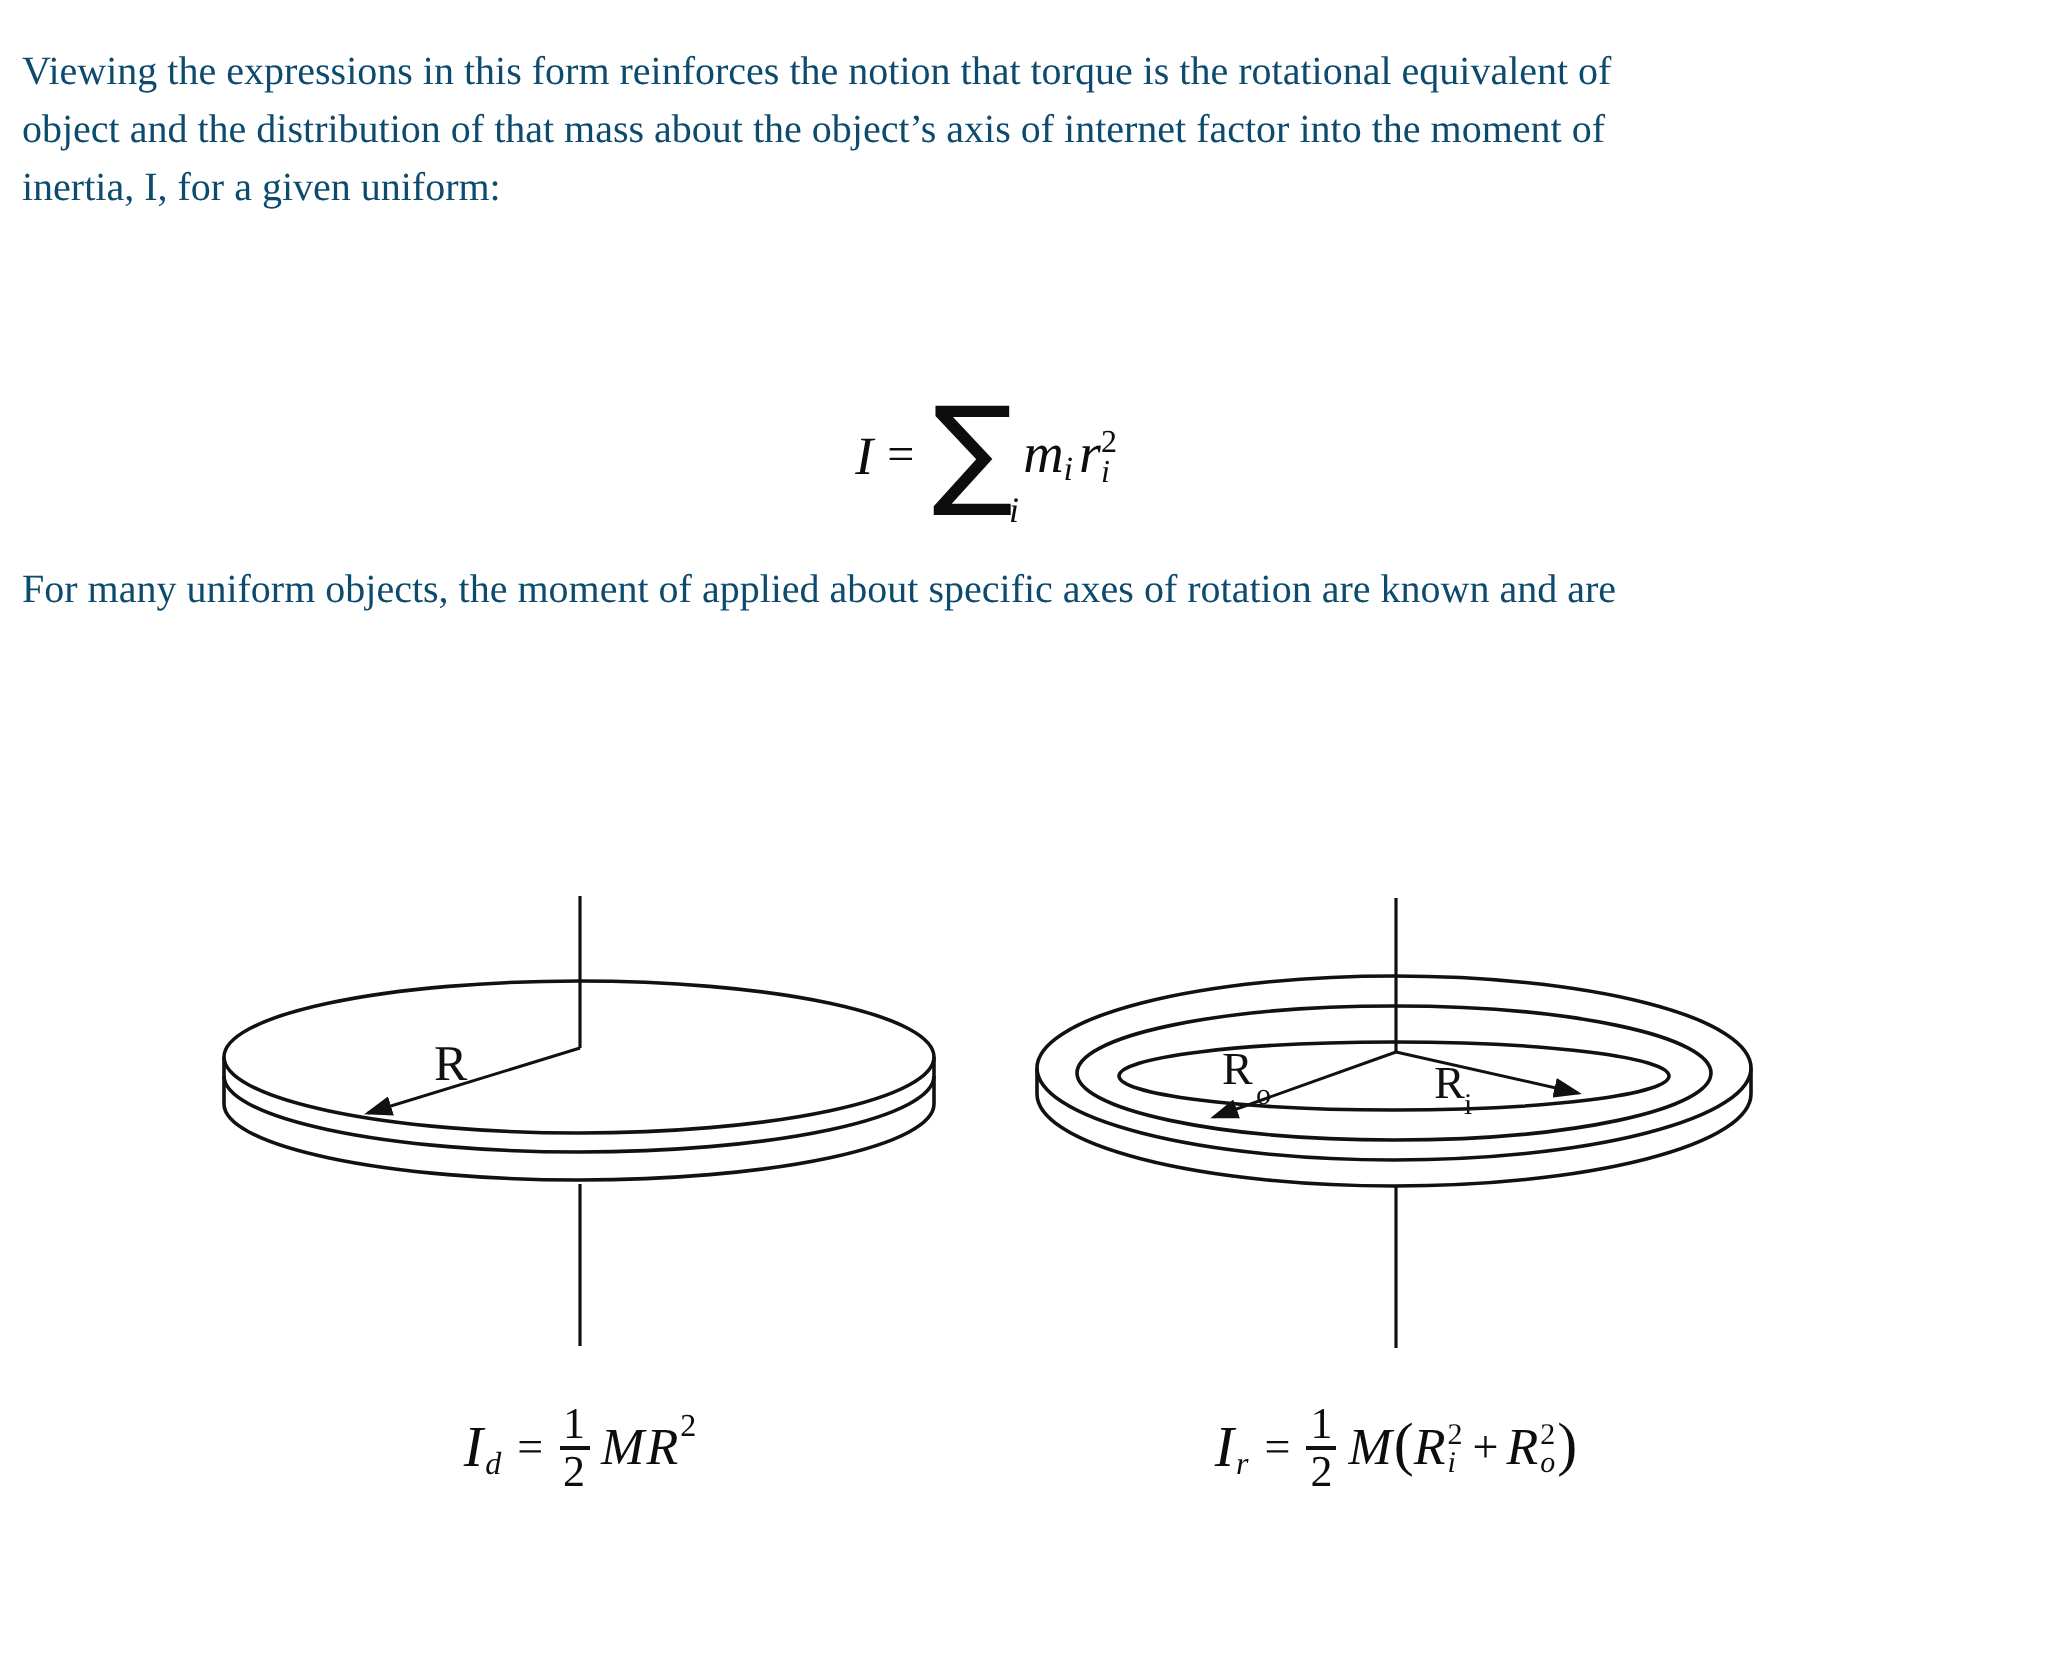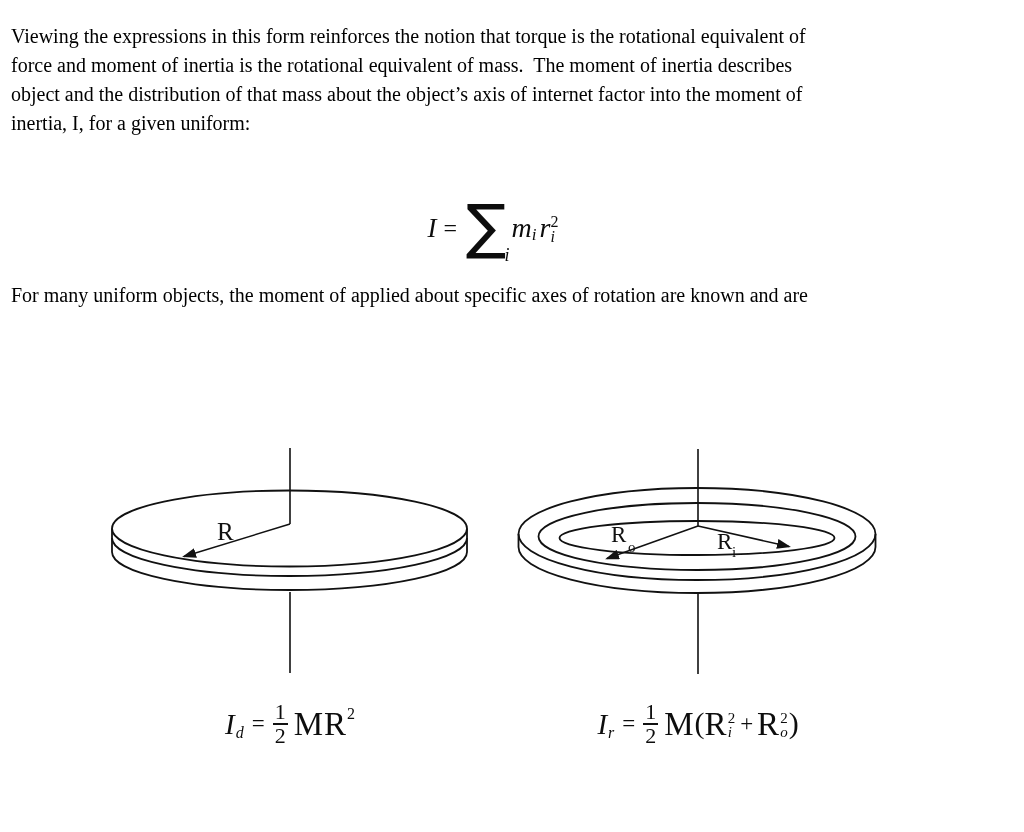--- a/index.html
+++ b/index.html
@@ -5,21 +5,21 @@
   html,body{margin:0;padding:0;background:#ffffff;}
   .page{
     position:relative;
     width:1024px;height:832px;
     background:#ffffff;
     color:#111111;
     font-family:"Liberation Serif","DejaVu Serif",serif;
     overflow:hidden;
   }
   
-  .textblock{position:absolute;left:11px;width:1000px;font-size:20px;line-height:29px;color:#000000;}
+  .textblock{position:absolute;left:11px;width:1000px;font-size:20px;line-height:29px;color:#0c4a6e;}
   .tb-1{top:22px;}
   .tb-2{top:281px;}
   .tline{white-space:nowrap;}
   
   .sum-eq{
     position:absolute;top:188px;left:0;width:986px;height:80px;
     display:flex;align-items:center;justify-content:center;
     color:#0d0d0d;
   }
   .eq-I{font-size:27px;font-style:italic;}
@@ -41,34 +41,33 @@
     display:flex;align-items:center;justify-content:center;
     color:#0d0d0d;
   }
   .f-disk{left:190px;width:200px;}
   .f-ring{left:572px;width:252px;}
   .f-I{font-size:29px;font-style:italic;}
   .f-lsub{font-size:16px;font-style:italic;position:relative;top:9px;margin-left:1px;}
   .f-eq{font-size:23px;margin:0 8px;}
   .frac{display:inline-flex;flex-direction:column;align-items:center;font-size:22px;line-height:20px;margin-right:6px;}
   .frac-bar{width:15px;height:2px;background:#111;margin:1px 0;}
-  .f-body{font-size:33px;letter-spacing:1px;}
+  .f-body{font-size:26px;font-style:italic;letter-spacing:1px;}
   .f-sup{font-size:16px;position:relative;top:-10px;}
   .f-paren{font-size:30px;position:relative;top:-1px;}
   .f-plus{font-size:23px;margin:0 4px;}
   .f-stack{display:inline-flex;flex-direction:column;align-items:flex-start;font-size:15px;line-height:14px;position:relative;top:1px;margin-right:1px;}
 </style>
 </head>
 <body>
 
 <div class="page">
 
   <div class="textblock tb-1">
     <div class="tline">Viewing the expressions in this form reinforces the notion that torque is the rotational equivalent of</div>
-    <div class="tline">force and moment of inertia is the rotational equivalent of mass.&nbsp; The moment of inertia describes</div>
     <div class="tline">object and the distribution of that mass about the object’s axis of internet factor into the moment of</div>
     <div class="tline">inertia, I, for a given uniform:</div>
   </div>
 
   <div class="sum-eq">
     <span class="eq-I">I</span>
     <span class="eq-equals">=</span>
     <span class="eq-sigma">∑</span>
     <span class="eq-sigma-sub">i</span>
     <span class="eq-m">m</span>

